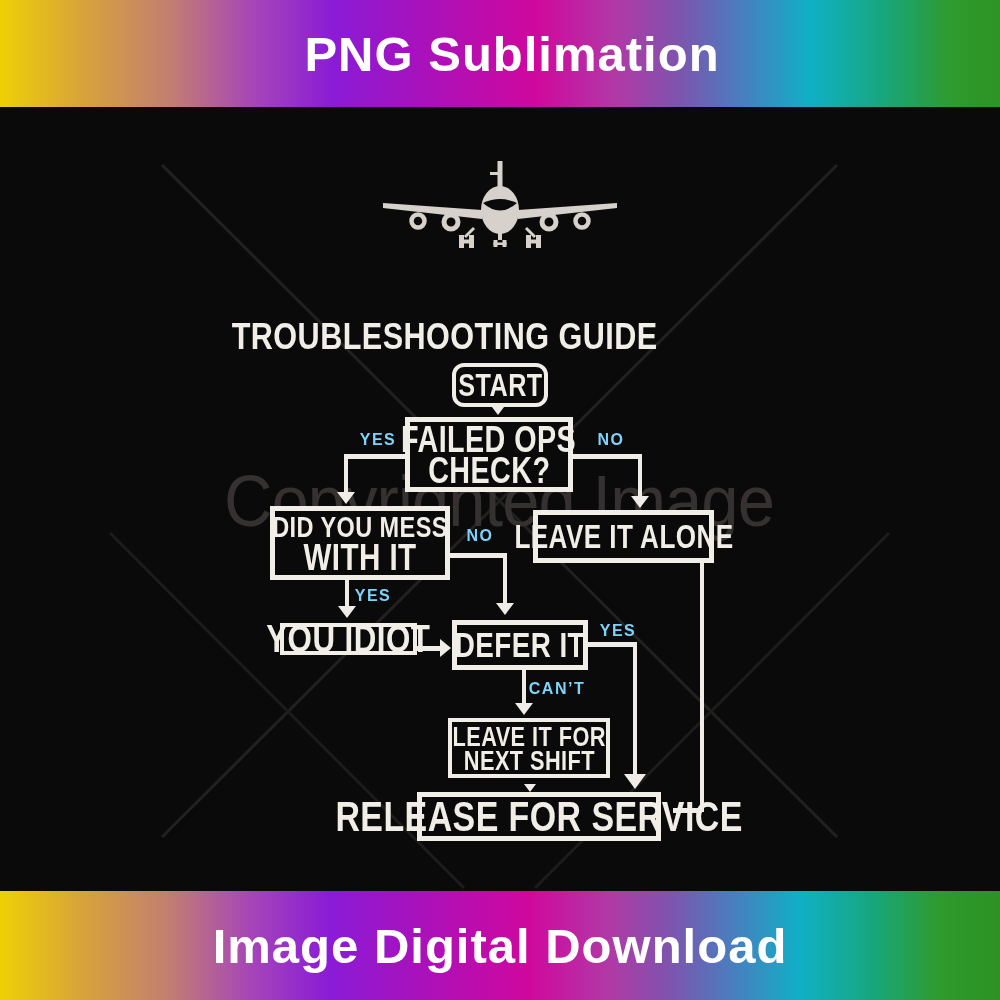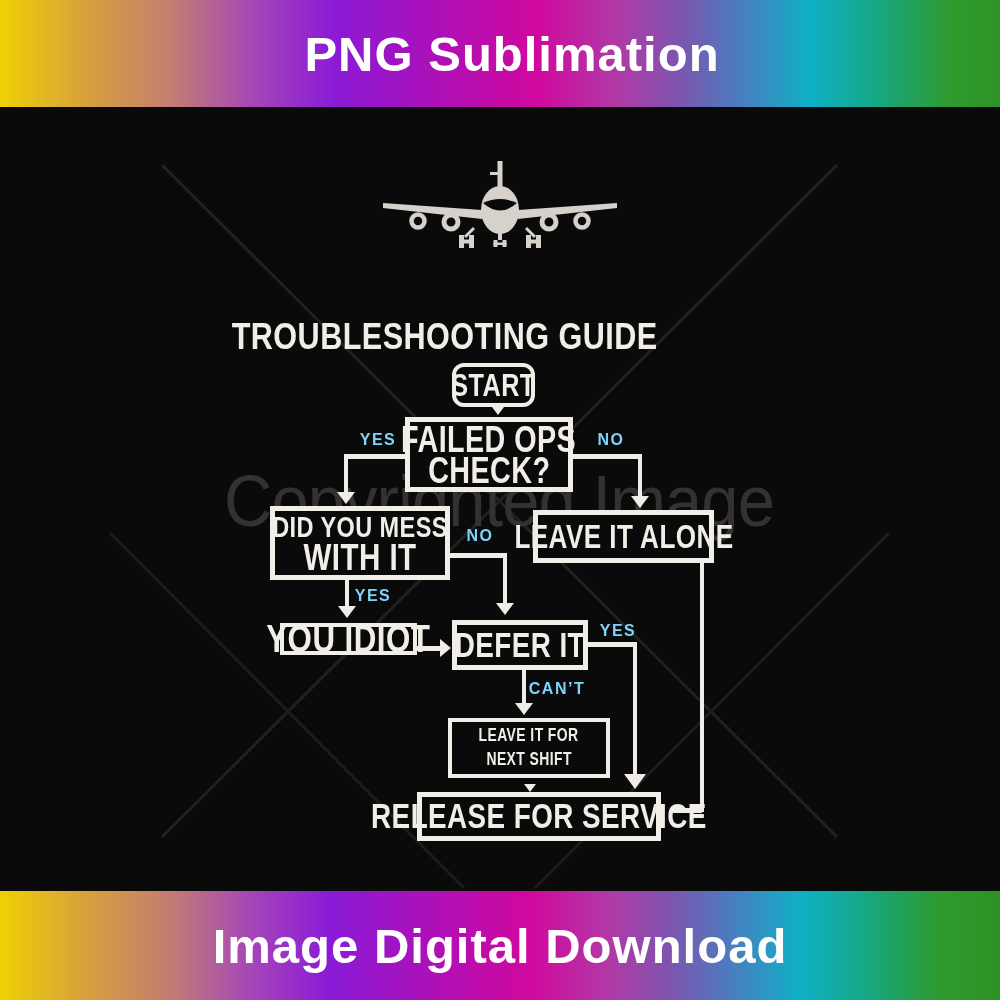--- a/index.html
+++ b/index.html
@@ -41,30 +41,30 @@
   }
   .art-subtitle .t{display:inline-block;transform:scale(0.9,1.08);letter-spacing:0.5px;white-space:nowrap;}
   
   .box{
     position:absolute;z-index:3;background:#0a0a0a;
     border:5px solid #f1eee8;box-sizing:border-box;
     display:flex;flex-direction:column;align-items:center;justify-content:center;
     color:#f1eee8;text-align:center;
   }
   .box .t{display:inline-block;font-weight:bold;transform:scale(0.87,1.1);white-space:nowrap;letter-spacing:0.5px;}
-  #n-start{left:452px;top:363px;width:83px;height:44px;border-width:4px;border-radius:12px;font-size:29px;}
+  #n-start{left:452px;top:363px;width:96px;height:44px;border-width:4px;border-radius:12px;font-size:29px;}
   #n-failed{left:405px;top:417px;width:168px;height:75px;font-size:33px;line-height:31px;}
   #n-mess{left:270px;top:506px;width:180px;height:74px;}
   #n-mess .l1{font-size:27px;line-height:27px;}
   #n-mess .l2{font-size:34px;line-height:32px;}
   #n-leave{left:533px;top:510px;width:181px;height:53px;font-size:30px;}
   #n-idiot{left:280px;top:623px;width:137px;height:32px;border-width:4px;font-size:36px;}
   #n-defer{left:452px;top:620px;width:136px;height:50px;font-size:32px;}
-  #n-shift{left:448px;top:718px;width:162px;height:60px;border-width:4px;font-size:16px;line-height:24px;}
-  #n-release{left:417px;top:792px;width:244px;height:49px;font-size:32px;}
+  #n-shift{left:448px;top:718px;width:162px;height:60px;border-width:4px;font-size:25px;line-height:24px;}
+  #n-release{left:417px;top:792px;width:244px;height:49px;font-size:39px;}
   
   .lh{position:absolute;height:4.5px;background:#f0ede8;z-index:2;}
   .lv{position:absolute;width:4.5px;background:#f0ede8;z-index:2;}
   .arr-d{position:absolute;width:0;height:0;z-index:2;
     border-left:9px solid transparent;border-right:9px solid transparent;border-top:12px solid #f0ede8;}
   .arr-d.big{border-left-width:11px;border-right-width:11px;border-top-width:15px;}
   .arr-d.small{border-left-width:6.5px;border-right-width:6.5px;border-top-width:8px;}
   .arr-r{position:absolute;width:0;height:0;z-index:2;
     border-top:9px solid transparent;border-bottom:9px solid transparent;border-left:11px solid #f0ede8;}
   .elabel{

